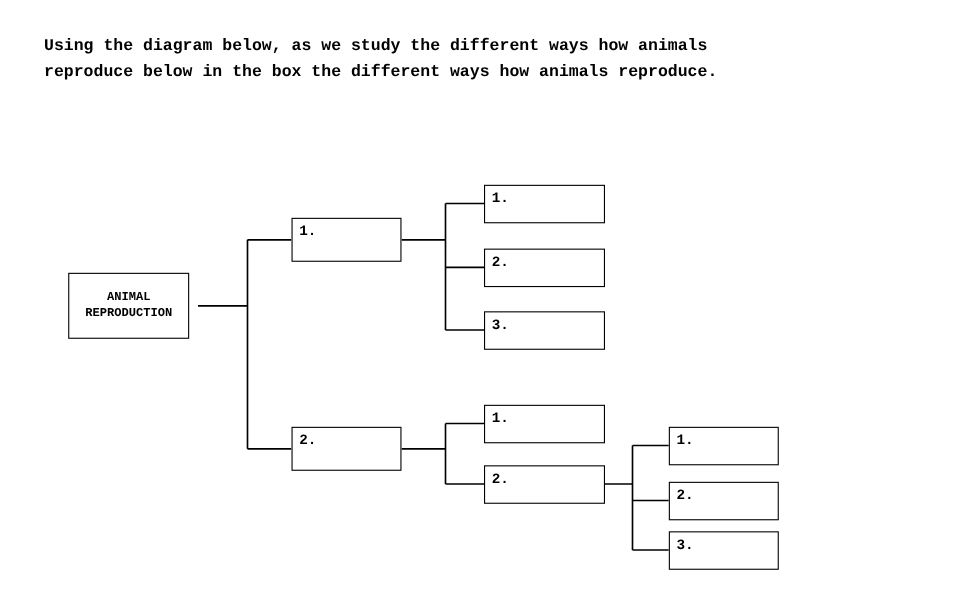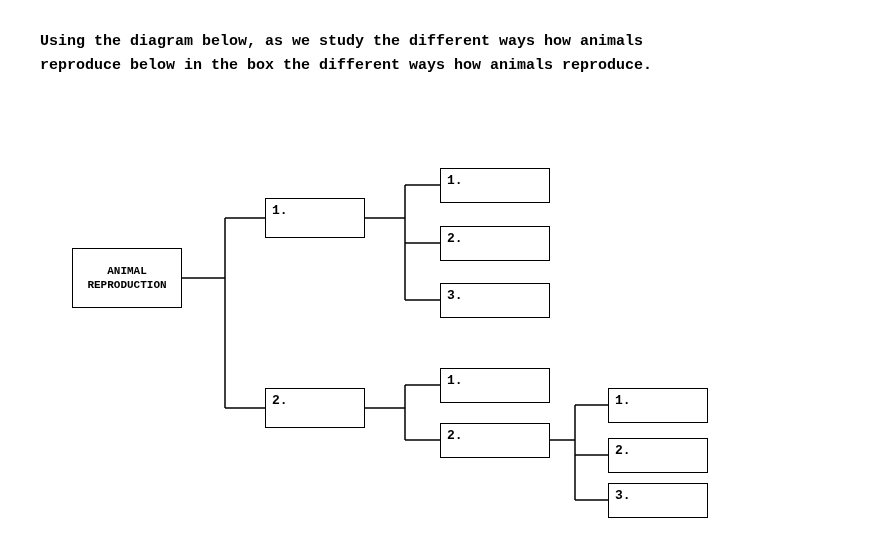--- a/index.html
+++ b/index.html
@@ -109,21 +109,21 @@
       <line x1="365" y1="332" x2="400" y2="332" stroke="#000" stroke-width="1.5"></line>
 
       <line x1="500" y1="332" x2="535" y2="332" stroke="#000" stroke-width="1.5"></line>
 
       <line x1="535" y1="297" x2="535" y2="392" stroke="#000" stroke-width="1.5"></line>
       <line x1="535" y1="297" x2="568" y2="297" stroke="#000" stroke-width="1.5"></line>
       <line x1="535" y1="347" x2="568" y2="347" stroke="#000" stroke-width="1.5"></line>
       <line x1="535" y1="392" x2="568" y2="392" stroke="#000" stroke-width="1.5"></line>
     </svg>
 
-    <div class="box" style="left:32px; top:140px; width:110px; height:60px;">
+    <div class="box" style="left:22px; top:140px; width:110px; height:60px;">
       <div class="box-label">
         <div>
           <div>ANIMAL</div>
           <div>REPRODUCTION</div>
         </div>
       </div>
     </div>
 
     <div class="box box-numbered" style="left:225px; top:90px; width:100px; height:40px;">
       <span>1.</span>

